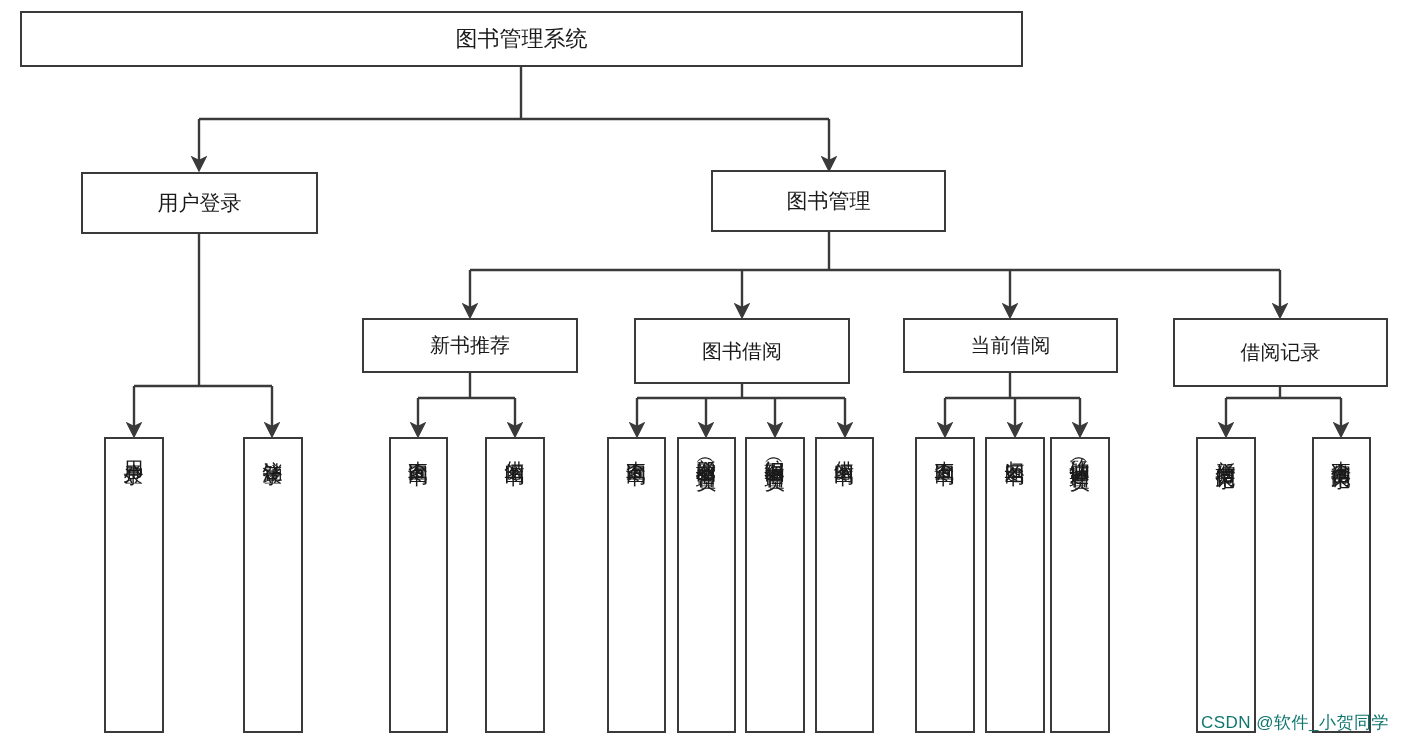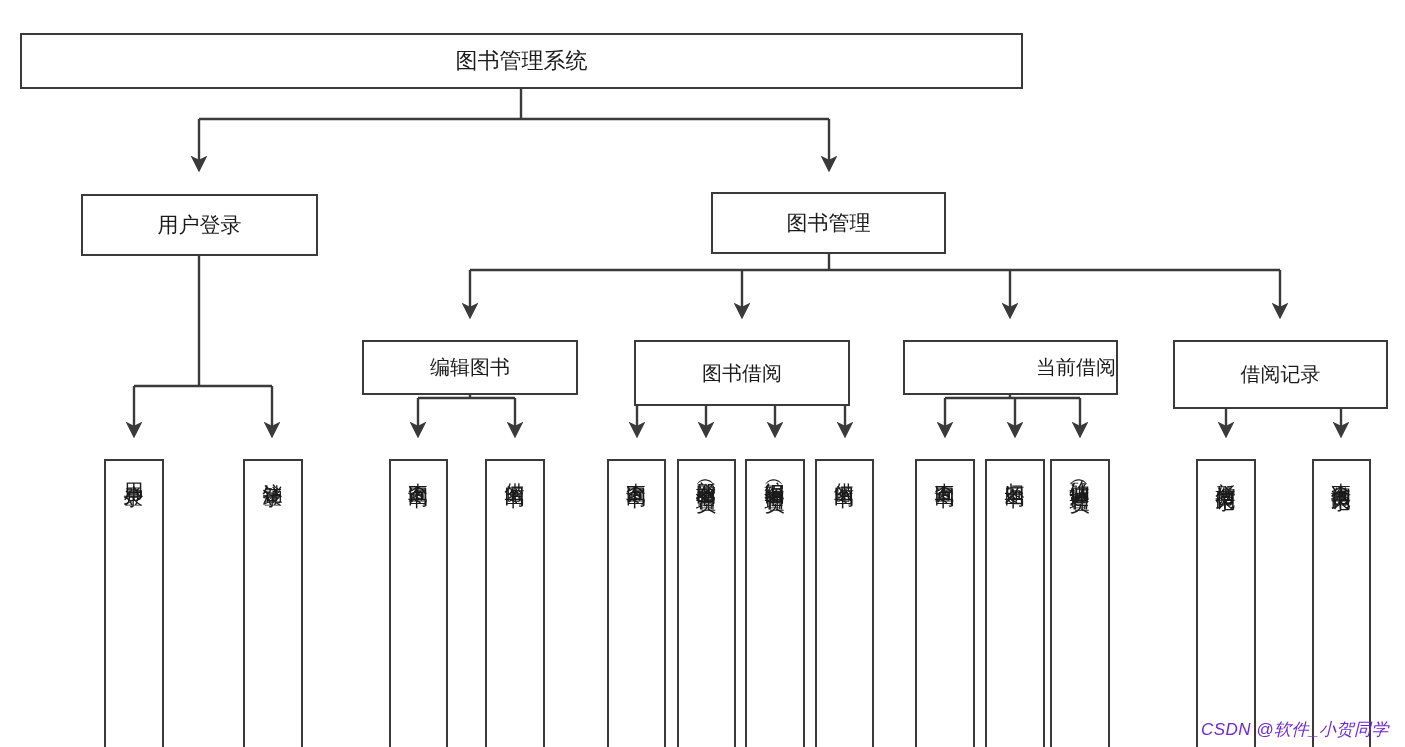--- a/index.html
+++ b/index.html
@@ -25,21 +25,20 @@
   .node {
     position: absolute;
     box-sizing: border-box;
     background: #ffffff;
     border: 2px solid #3a3a3a;
     display: flex;
     align-items: center;
     justify-content: center;
     color: #1a1a1a;
     z-index: 2;
-    margin-top: 22px;
   }
   .node.root {
     font-size: 22px;
   }
   .node.level2 {
     font-size: 21px;
   }
   .node.level3 {
     font-size: 20px;
   }
@@ -56,27 +55,26 @@
   .vtext {
     writing-mode: vertical-rl;
     text-orientation: upright;
     letter-spacing: 2px;
     line-height: 1;
     white-space: nowrap;
   }
   .watermark {
     position: absolute;
     right: 16px;
-    bottom: 6px;
+    bottom: 13px;
     font-size: 17px;
-    color: #6d28d9;
+    color: #0f766e;
     white-space: nowrap;
     z-index: 3;
     letter-spacing: 0.5px;
-    font-style: italic;
   }
 </style>
 </head>
 <body>
 
 <div id="canvas">
 
   <svg id="connectors" viewBox="0 0 1405 747" xmlns="http://www.w3.org/2000/svg">
     <defs>
       <marker id="arrow" viewBox="0 0 12 12" refX="6" refY="6" markerWidth="7" markerHeight="7" orient="auto-start-reverse">
@@ -132,26 +130,26 @@
   </div>
 
   <div class="node level2" style="left:81px; top:172px; width:237px; height:62px;">
     <span>用户登录</span>
   </div>
   <div class="node level2" style="left:711px; top:170px; width:235px; height:62px;">
     <span>图书管理</span>
   </div>
 
   <div class="node level3" style="left:362px; top:318px; width:216px; height:55px;">
-    <span>编辑图书</span>
+    <span>新书推荐</span>
   </div>
   <div class="node level3" style="left:634px; top:318px; width:216px; height:66px;">
     <span>图书借阅</span>
   </div>
-  <div class="node level3" style="left:903px; top:318px; width:215px; height:55px;justify-content:flex-end;">
+  <div class="node level3" style="left:903px; top:318px; width:215px; height:55px;">
     <span>当前借阅</span>
   </div>
   <div class="node level3" style="left:1173px; top:318px; width:215px; height:69px;">
     <span>借阅记录</span>
   </div>
 
   <div class="node leaf" style="left:104px; top:437px; width:60px; height:296px;">
     <span class="vtext">用户登录</span>
   </div>
   <div class="node leaf" style="left:243px; top:437px; width:60px; height:296px;">

